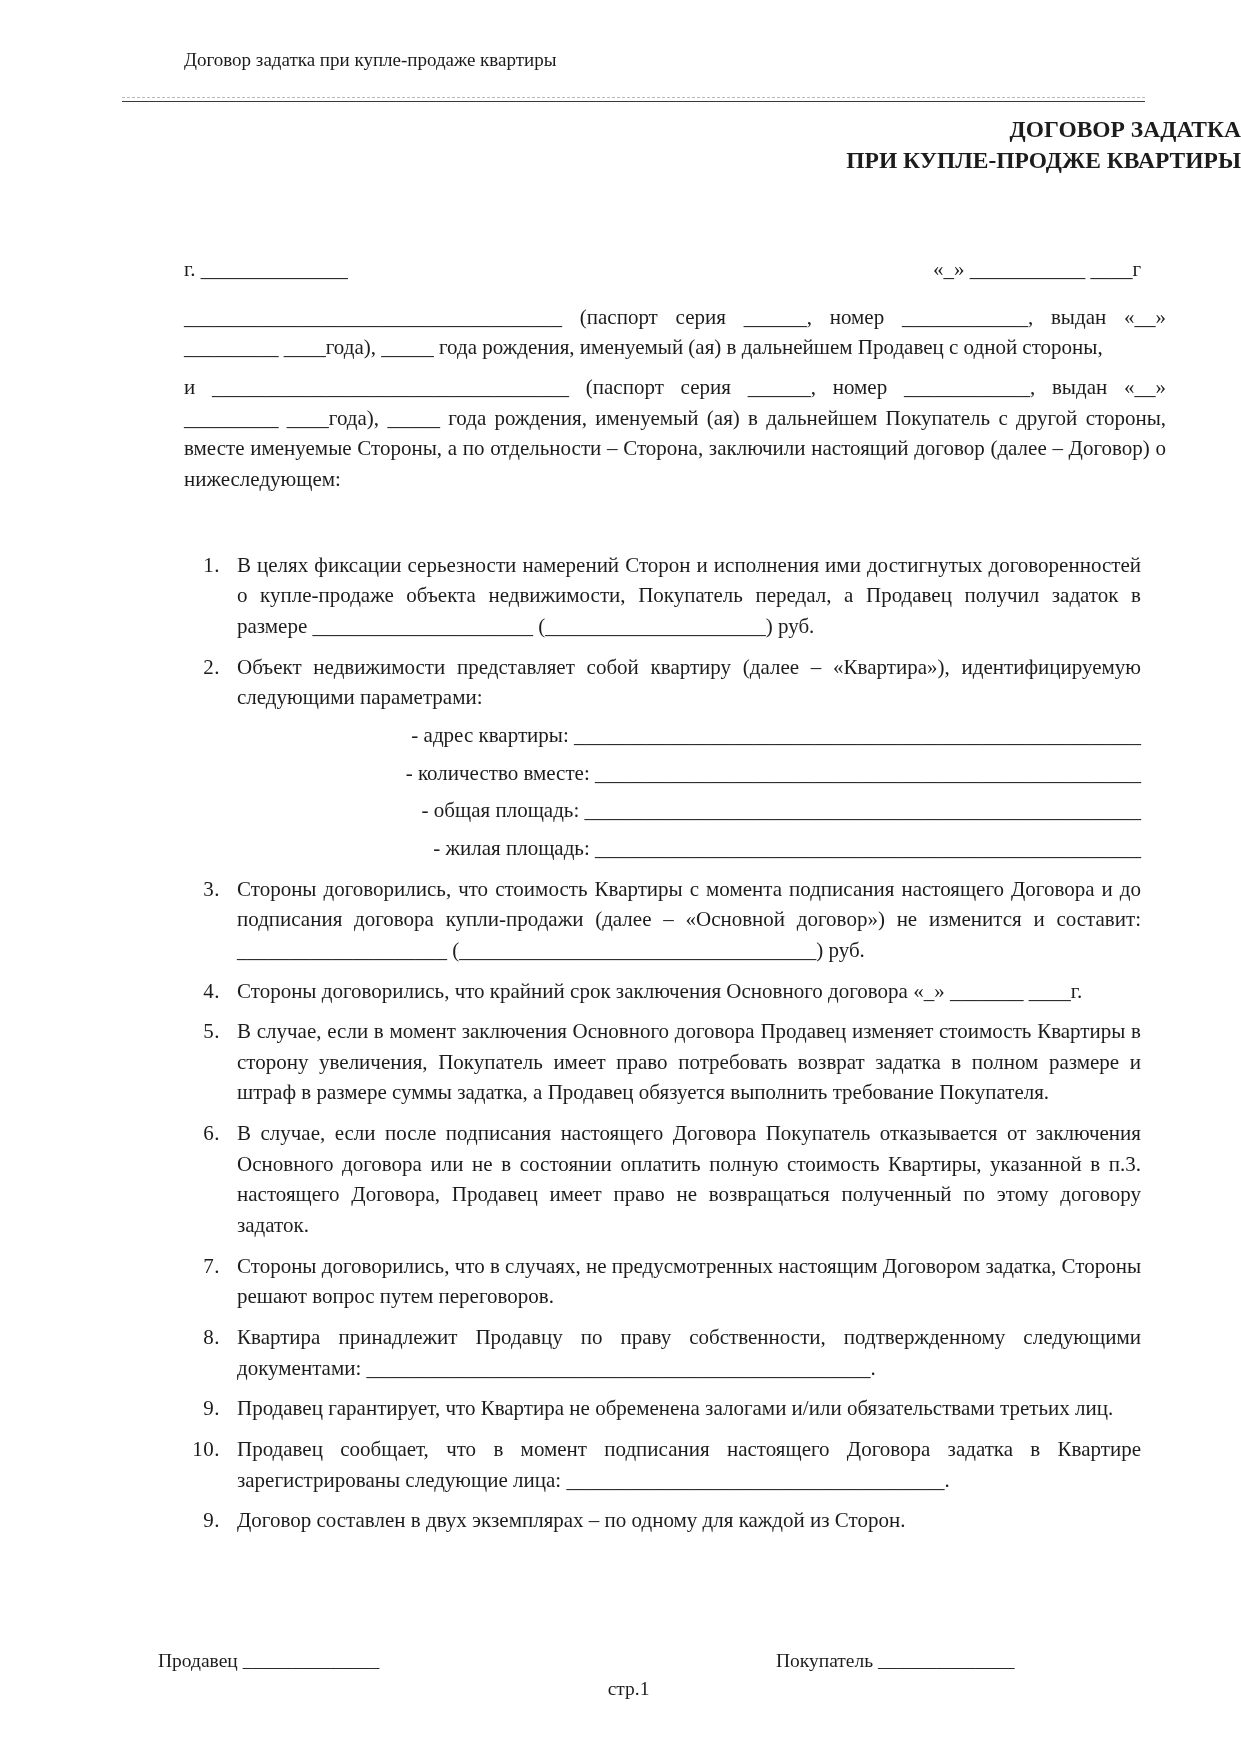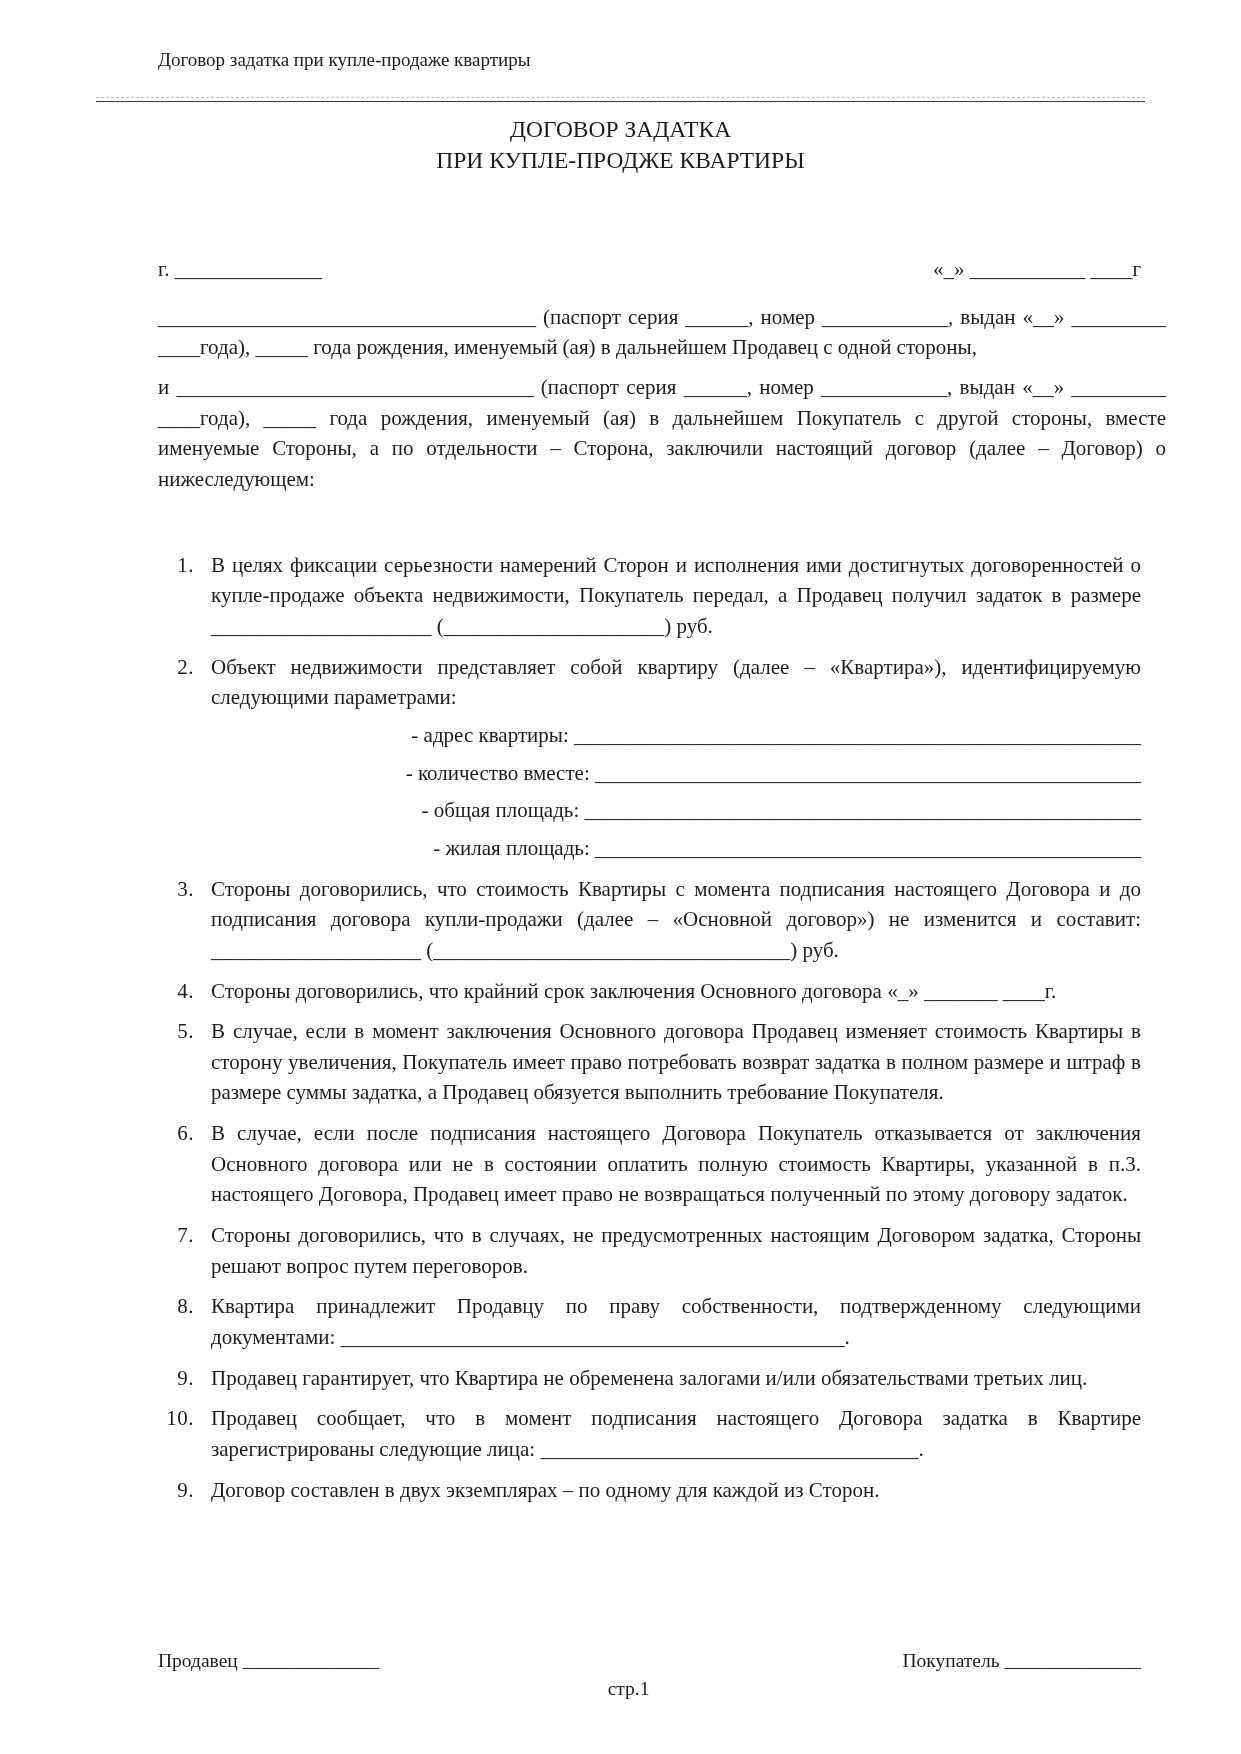--- a/index.html
+++ b/index.html
@@ -5,37 +5,37 @@
   html, body { margin: 0; padding: 0; }
   body {
     width: 1241px;
     height: 1754px;
     background: #ffffff;
     font-family: "Liberation Serif", "DejaVu Serif", serif;
     color: #1c1c1c;
     position: relative;
     -webkit-font-smoothing: antialiased;
   }
-  .sheet { position: absolute; inset: 0; overflow: hidden; }
+  .sheet { position: absolute; inset: 0; overflow: hidden; padding-left: 26px; }
 
   .running-header {
     margin: 46px 100px 0 158px;
     font-size: 19px;
     line-height: 1.45;
   }
   .header-separator {
     margin: 23px 96px 0 96px;
     height: 3px;
     border-top: 1px dashed #b9b9b9;
     border-bottom: 1px solid #3a3a3a;
   }
   .title-block {
     margin-top: 12px;
-    text-align: center;
-    font-weight: normal;
+    text-align: right;
+    font-weight: bold;
     font-size: 23.5px;
     line-height: 1.33;
   }
   .date-row {
     display: flex;
     justify-content: space-between;
     margin: 78px 100px 0 158px;
     font-size: 21px;
     line-height: 1.46;
   }
@@ -73,21 +73,21 @@
   .footer {
     position: absolute;
     left: 158px;
     right: 100px;
     bottom: 52px;
     display: grid;
     grid-template-columns: 1fr 1fr;
     font-size: 19.5px;
     line-height: 1.4;
   }
-  .footer .mid { text-align: right; }
+  .footer .mid { text-align: center; }
   .footer .right { text-align: right; }
 </style>
 </head>
 <body>
 
 <div class="sheet">
 
   <div class="running-header">Договор задатка при купле-продаже квартиры</div>
   <div class="header-separator"></div>
 

